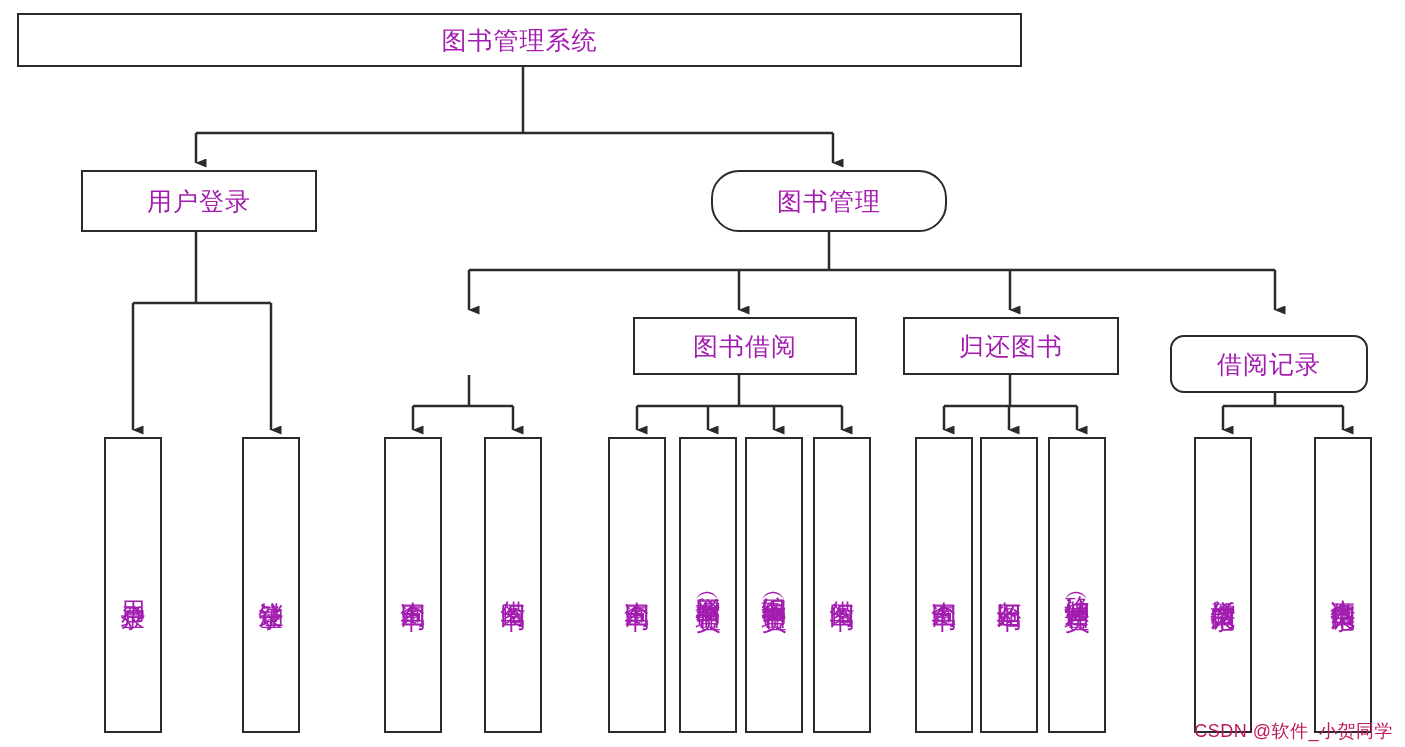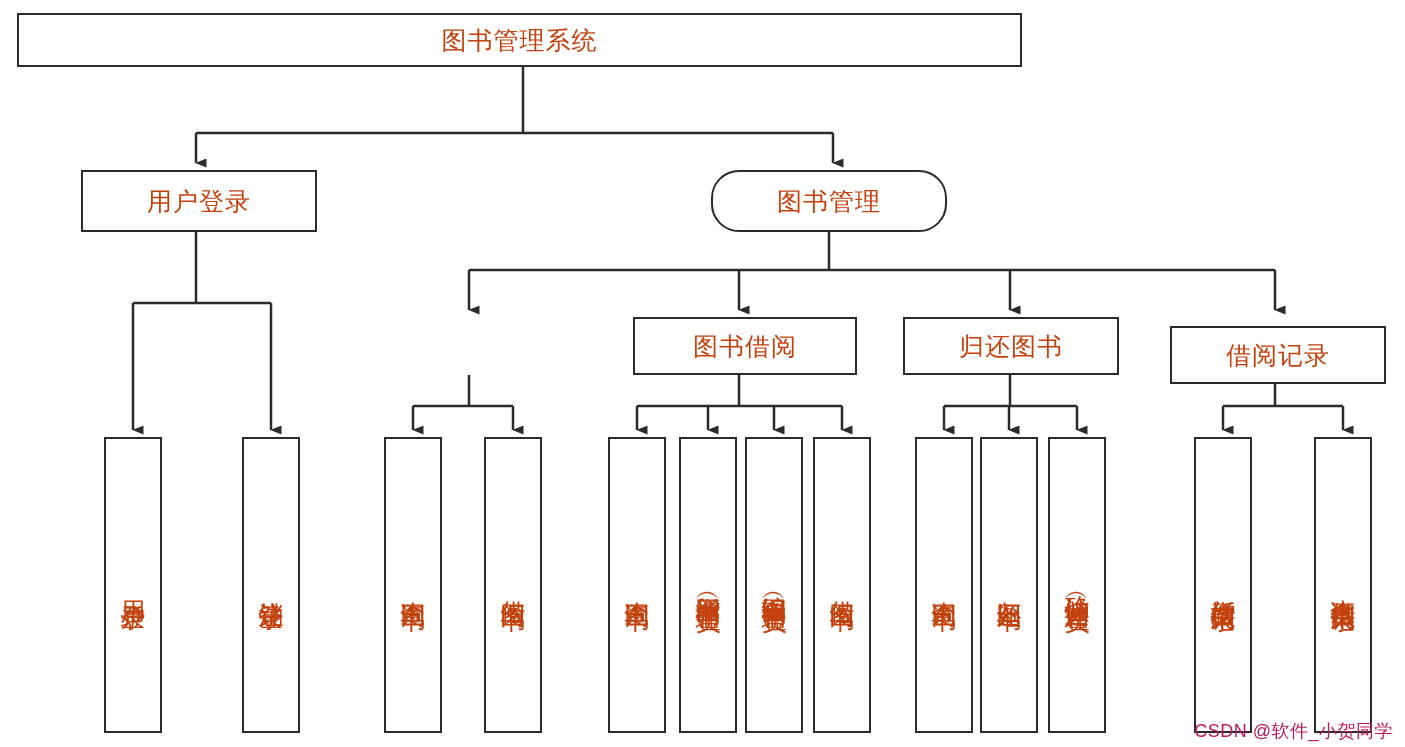--- a/index.html
+++ b/index.html
@@ -26,21 +26,21 @@
     pointer-events: none;
   }
   .node {
     position: absolute;
     box-sizing: border-box;
     border: 2px solid #2b2b2b;
     background: #ffffff;
     display: flex;
     align-items: center;
     justify-content: center;
-    color: #c2410c;
+    color: #a21caf;
   }
   .node.horiz {
     font-size: 25px;
     letter-spacing: 1px;
   }
   .node.vert {
     writing-mode: vertical-rl;
     text-orientation: upright;
     font-size: 25px;
     letter-spacing: 2px;
@@ -130,21 +130,21 @@
   <div class="node horiz" style="left:711px; top:170px; width:236px; height:62px;border-radius:28px;">
     <span class="lbl">图书管理</span>
   </div>
 
   <div class="node horiz" style="left:633px; top:317px; width:224px; height:58px;">
     <span class="lbl">图书借阅</span>
   </div>
   <div class="node horiz" style="left:903px; top:317px; width:216px; height:58px;">
     <span class="lbl">归还图书</span>
   </div>
-  <div class="node horiz" style="left:1170px; top:326px; width:216px; height:58px;">
+  <div class="node horiz" style="left:1170px; top:335px; width:198px; height:58px;border-radius:14px;">
     <span class="lbl">借阅记录</span>
   </div>
 
   <div class="node vert" style="left:104px; top:437px; width:58px; height:296px;">
     <span class="lbl">用户登录</span>
   </div>
   <div class="node vert" style="left:242px; top:437px; width:58px; height:296px;">
     <span class="lbl">注销登录</span>
   </div>
 

